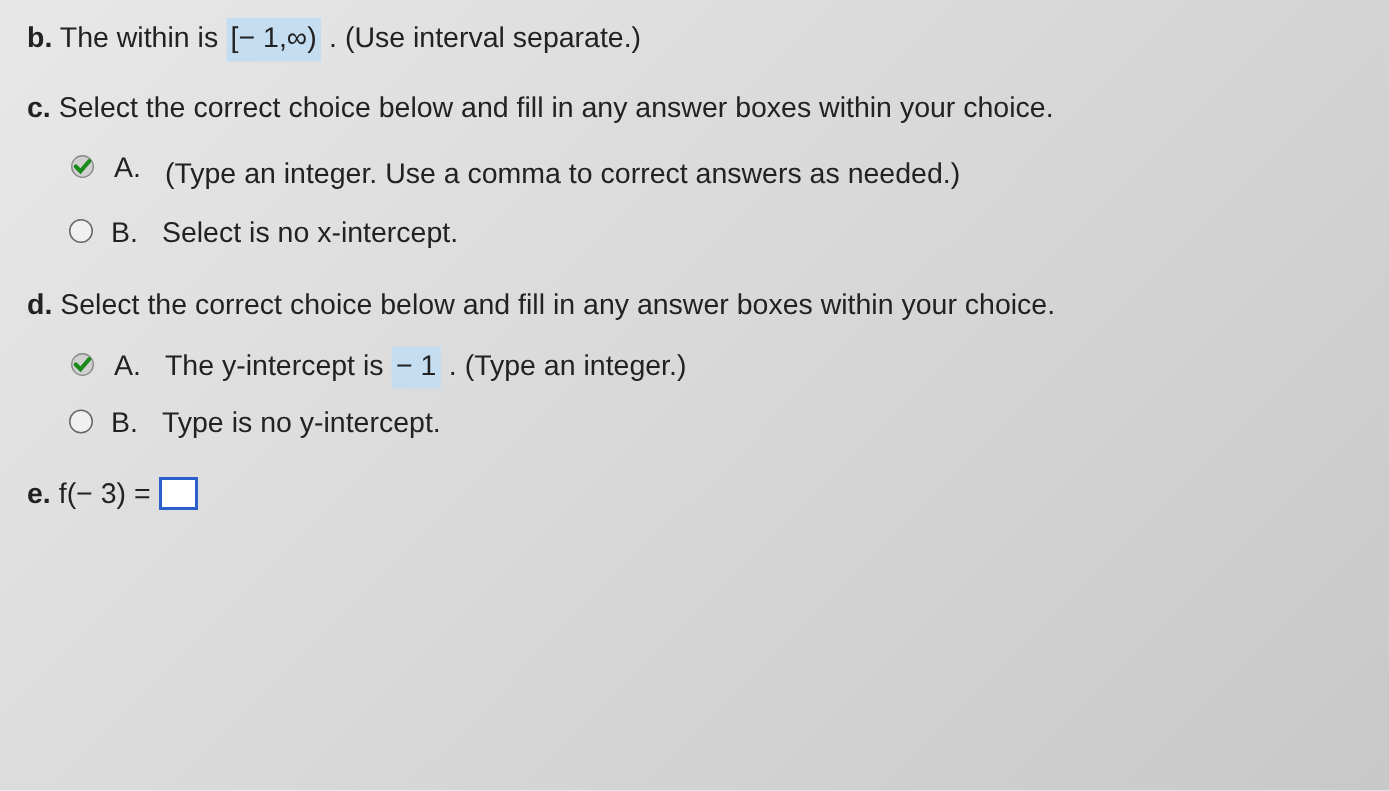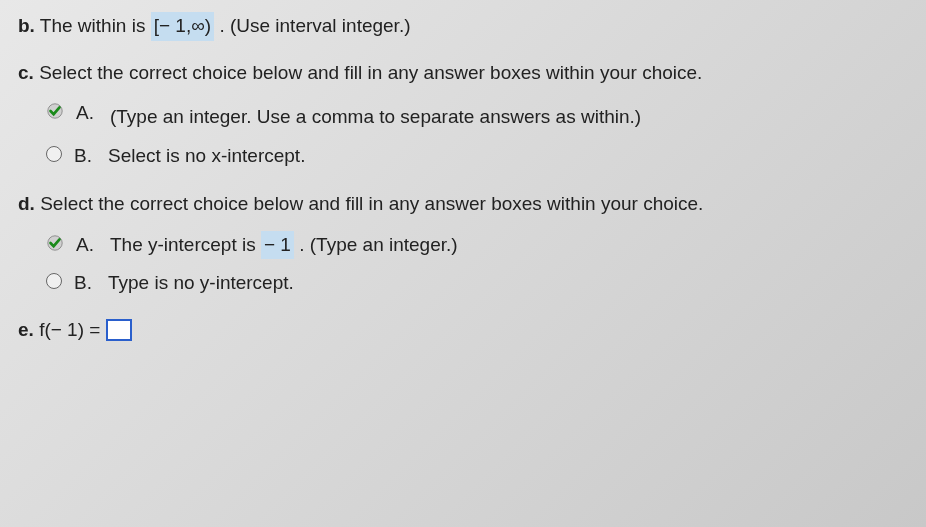--- a/index.html
+++ b/index.html
@@ -87,38 +87,38 @@
     .section-d { margin-top: 20px; }
     .section-e { margin-top: 18px; }
   </style>
 </head>
 <body>
 
 <div class="question-line">
   <span class="part-label">b.</span>
   <span>The within is</span>
   <span class="highlight">[− 1,∞)</span>
-  <span>. (Use interval integer.)</span>
+  <span>. (Use interval separate.)</span>
 </div>
 
 <div class="question-line section-c">
   <span class="part-label">c.</span>
   <span>Select the correct choice below and fill in any answer boxes within your choice.</span>
 
   <div class="indent-options">
     <div class="option-row">
       <span class="radio-checked">
         <svg viewBox="0 0 20 20">
           <circle cx="10" cy="10" r="8" fill="#d0d0d0" stroke="#888" stroke-width="1"></circle>
           <path d="M5 10 L8.5 13.5 L15 6" stroke="#1a8a1a" stroke-width="3" fill="none" stroke-linecap="round"></path>
         </svg>
       </span>
       <span class="option-letter">A.</span>
       <div class="option-text">
-        <div class="sub-sub">(Type an integer. Use a comma to separate answers as within.)</div>
+        <div class="sub-sub">(Type an integer. Use a comma to correct answers as needed.)</div>
       </div>
     </div>
 
     <div class="option-row">
       <span class="radio-empty"></span>
       <span class="option-letter">B.</span>
       <div class="option-text">Select is no x-intercept.</div>
     </div>
   </div>
 </div>
@@ -146,15 +146,15 @@
     <div class="option-row">
       <span class="radio-empty"></span>
       <span class="option-letter">B.</span>
       <div class="option-text">Type is no y-intercept.</div>
     </div>
   </div>
 </div>
 
 <div class="question-line section-e">
   <span class="part-label">e.</span>
-  <span>f(− 1) =</span>
+  <span>f(− 3) =</span>
   <span class="answer-box"></span>
 </div>
 
 </body></html>

